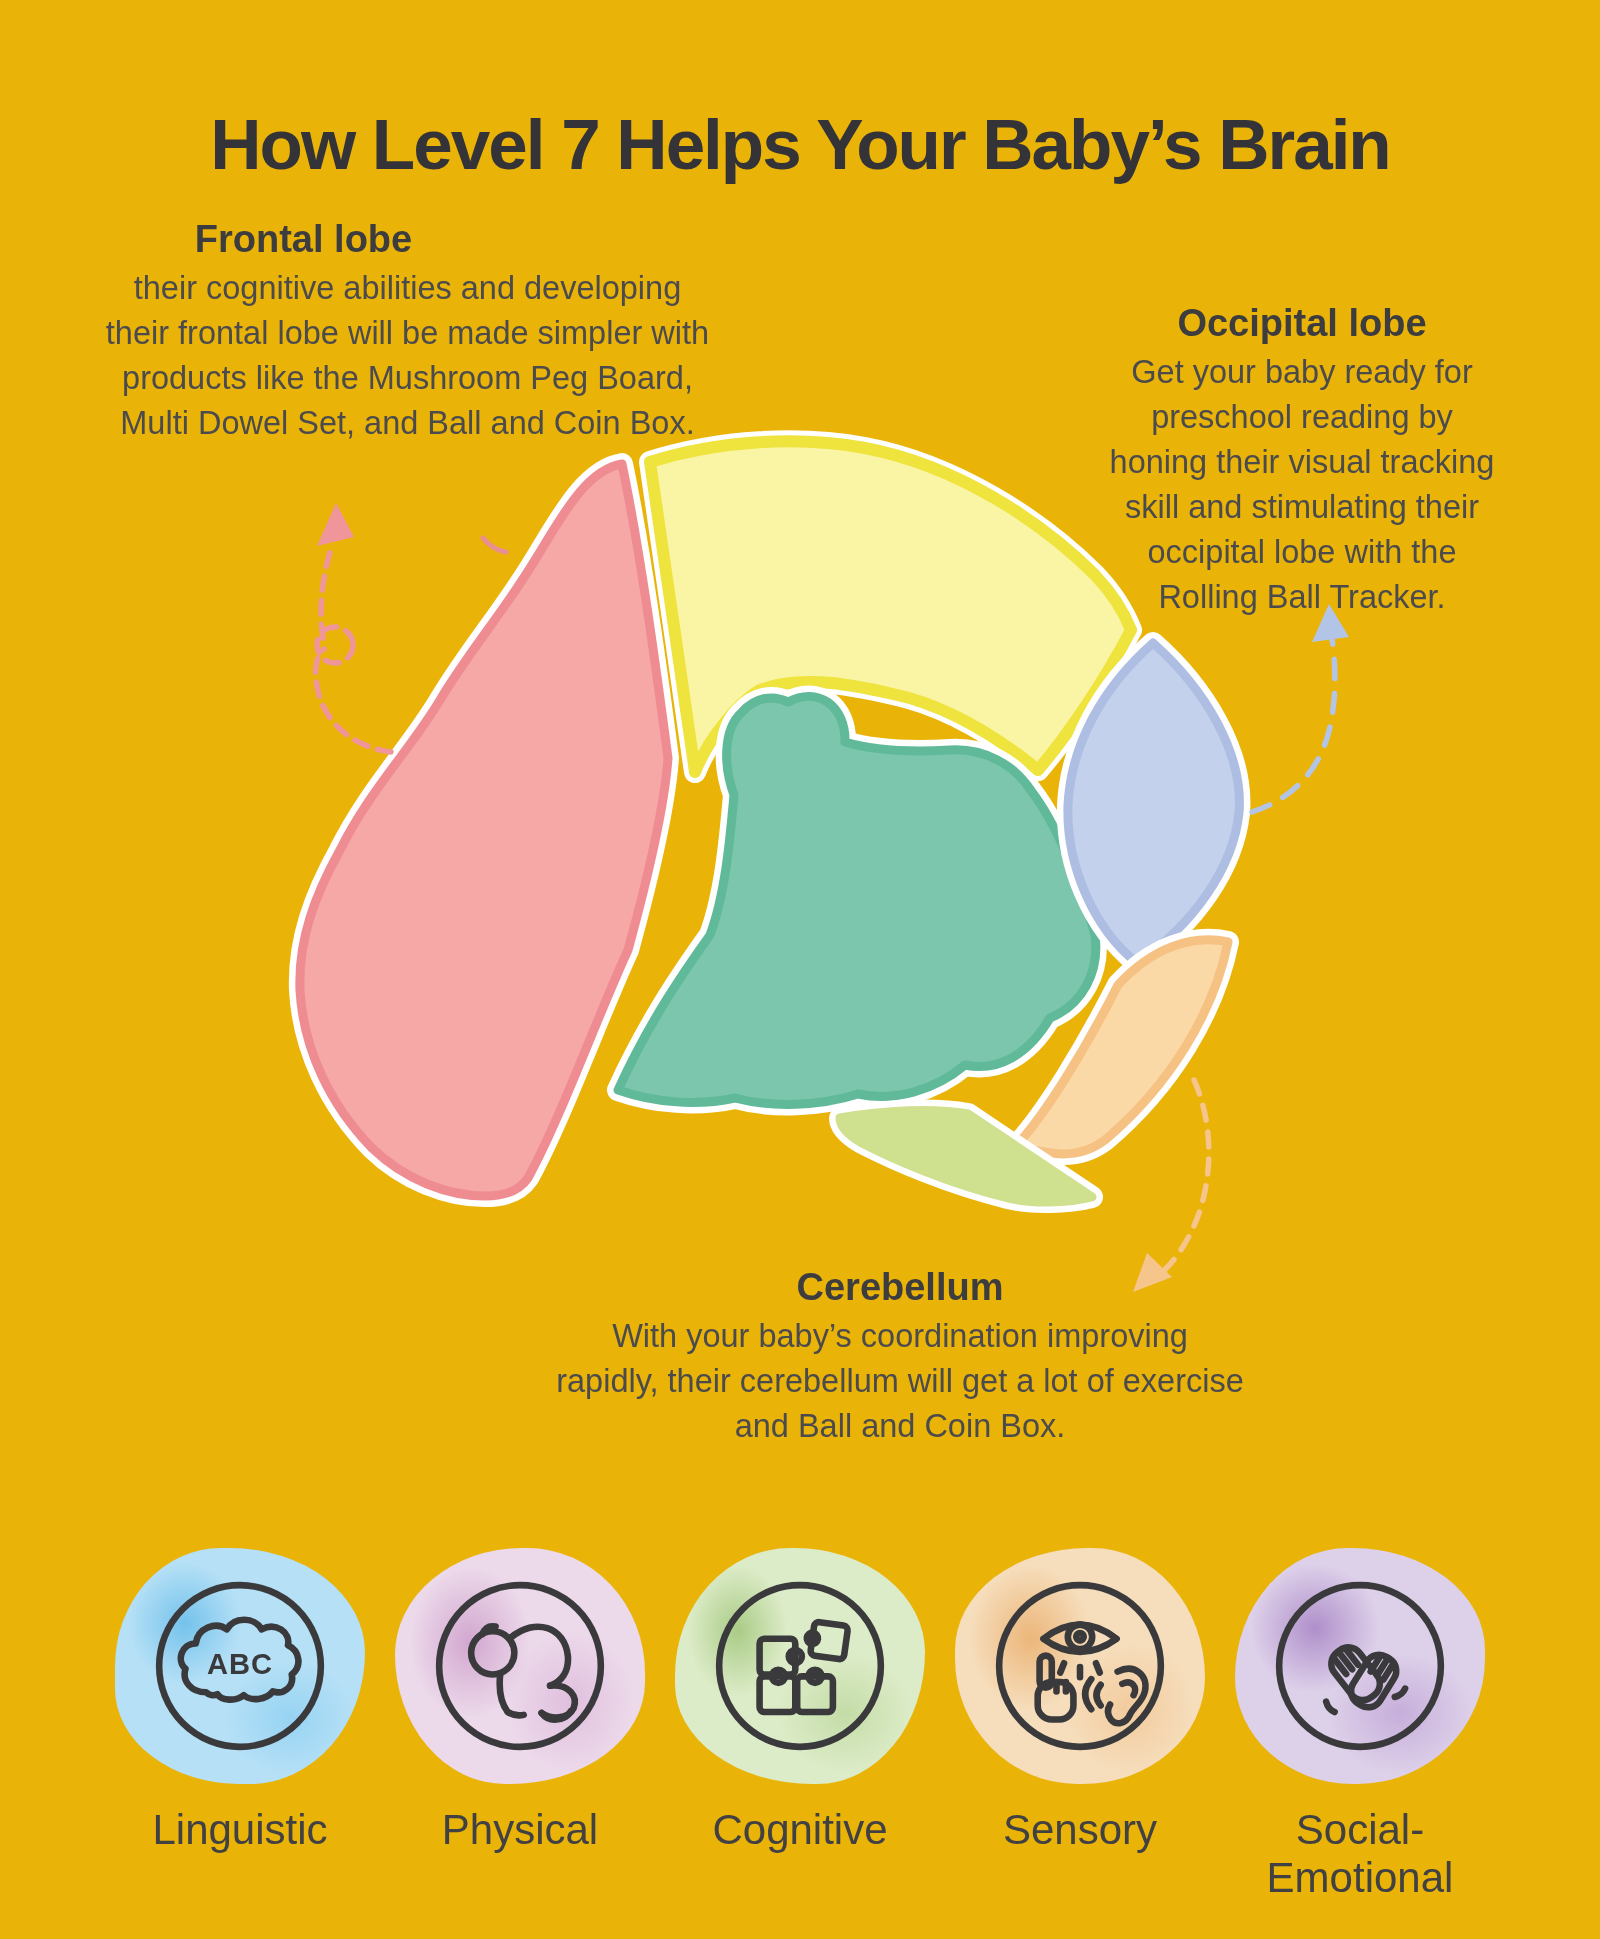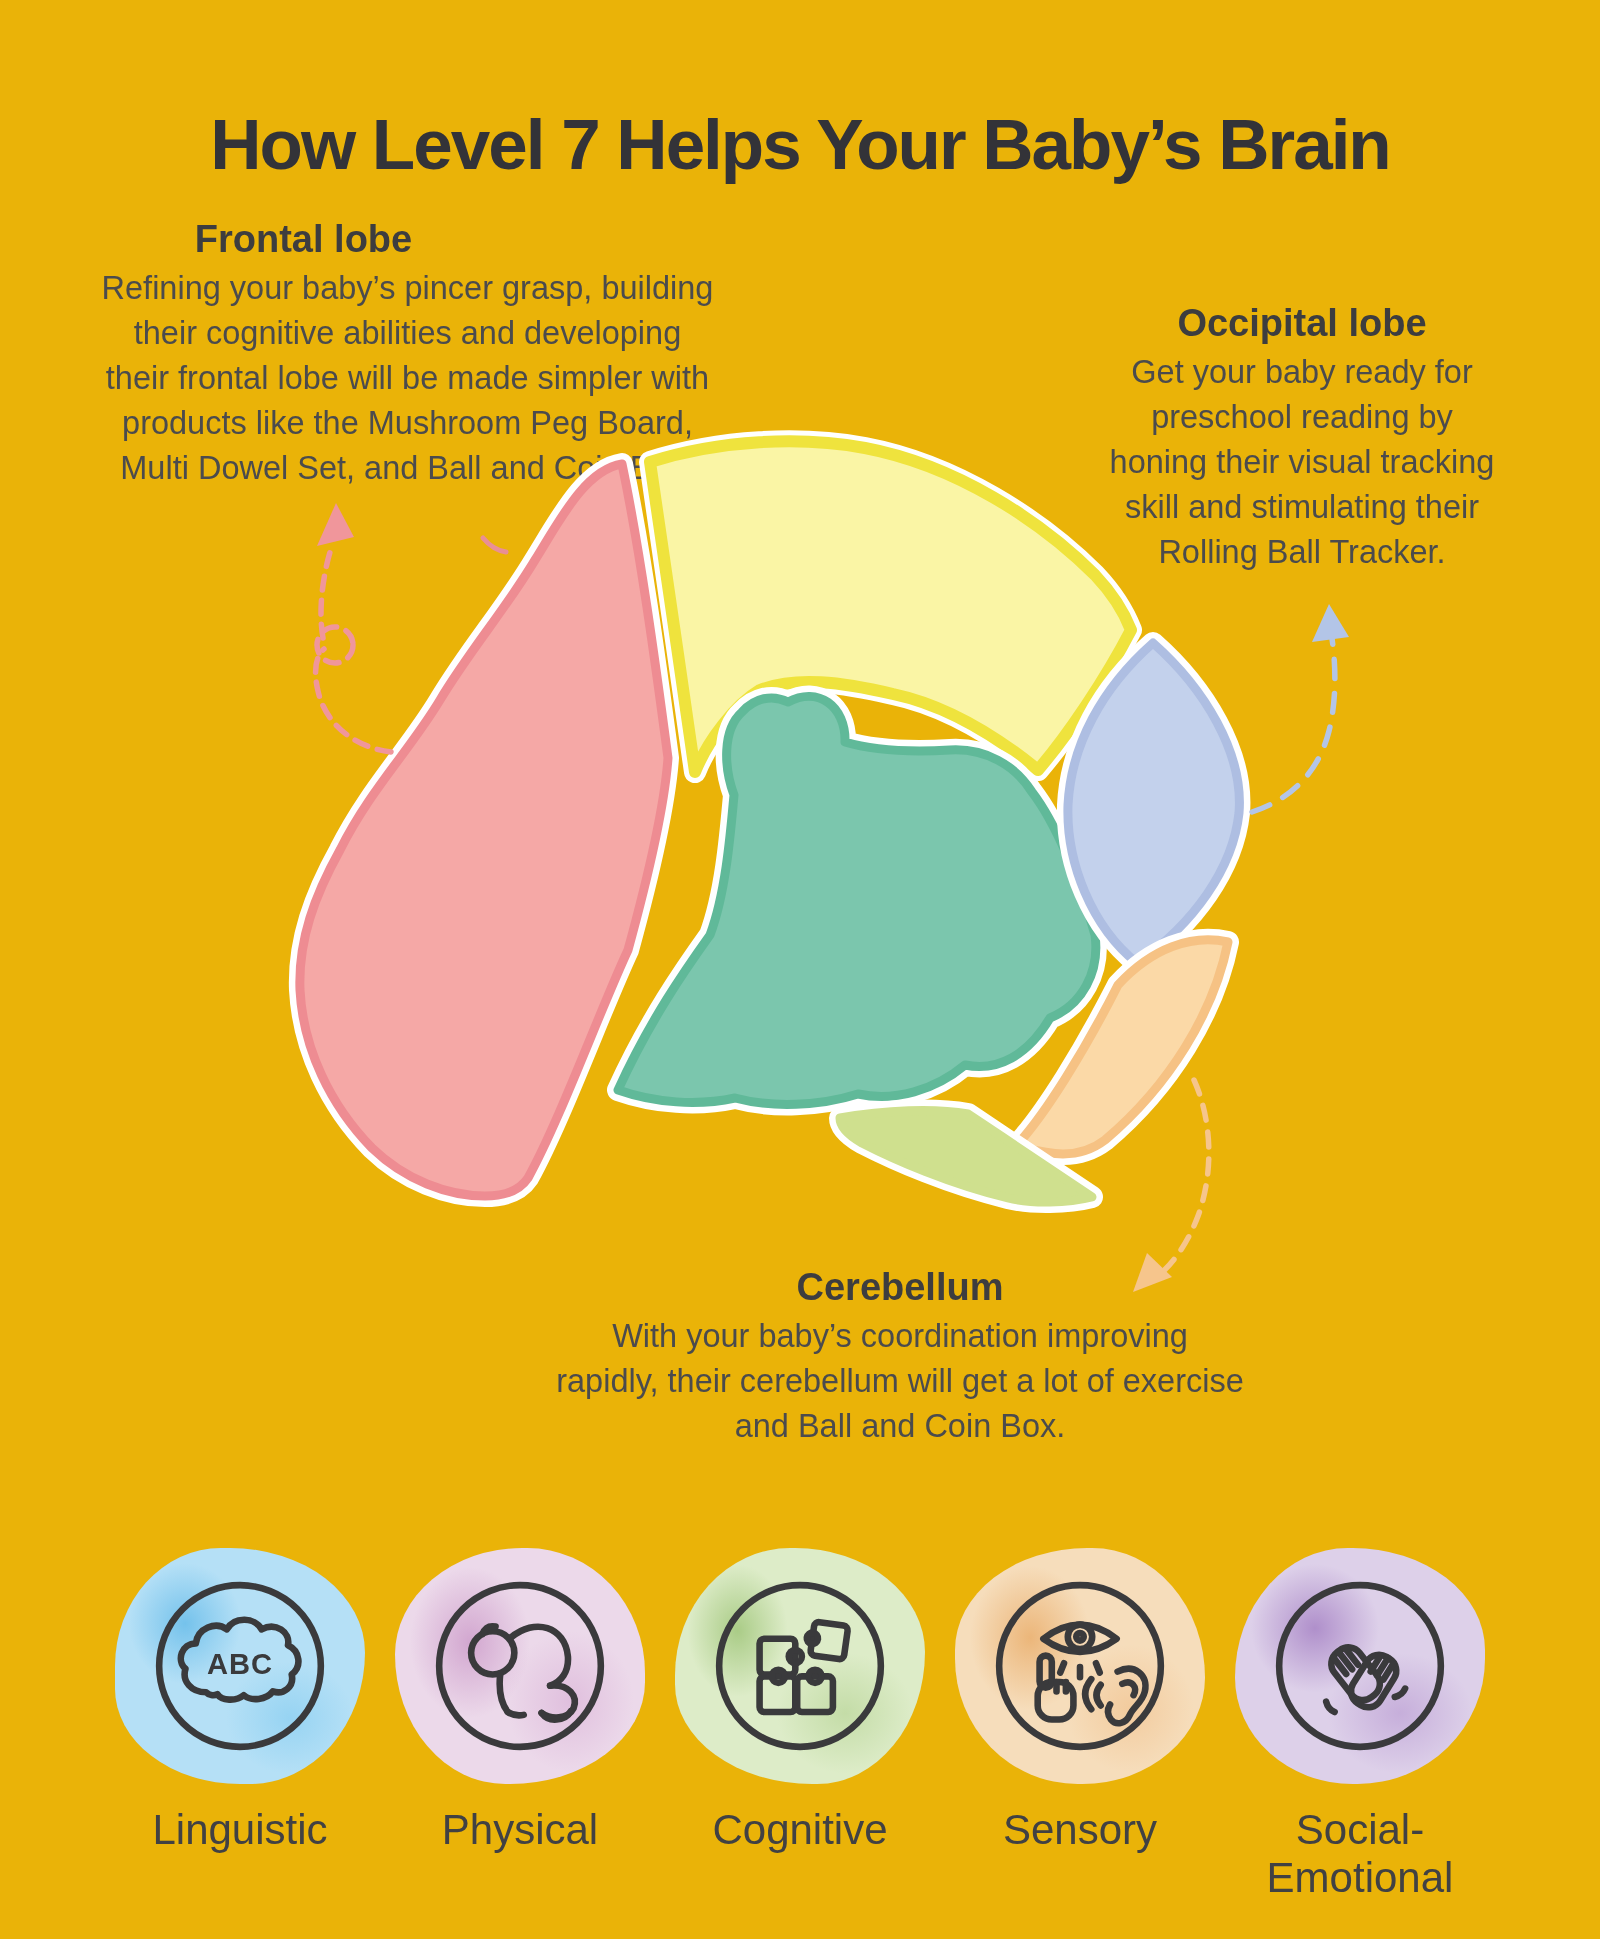--- a/index.html
+++ b/index.html
@@ -90,33 +90,33 @@
 </style>
 </head>
 <body>
 
 <div class="page">
 
   <h1 class="title">How Level 7 Helps Your Baby’s Brain</h1>
 
   <div class="annotation annotation-frontal">
     <h2>Frontal lobe</h2>
-    <div class="line">Refining your baby’s pincer grasp, building</div>
     <div class="line">their cognitive abilities and developing</div>
     <div class="line">their frontal lobe will be made simpler with</div>
     <div class="line">products like the Mushroom Peg Board,</div>
     <div class="line">Multi Dowel Set, and Ball and Coin Box.</div>
   </div>
 
   <div class="annotation annotation-occipital">
     <h2>Occipital lobe</h2>
     <div class="line">Get your baby ready for</div>
     <div class="line">preschool reading by</div>
     <div class="line">honing their visual tracking</div>
     <div class="line">skill and stimulating their</div>
+    <div class="line">occipital lobe with the</div>
     <div class="line">Rolling Ball Tracker.</div>
   </div>
 
   <div class="annotation annotation-cerebellum">
     <h2>Cerebellum</h2>
     <div class="line">With your baby’s coordination improving</div>
     <div class="line">rapidly, their cerebellum will get a lot of exercise</div>
     <div class="line">and Ball and Coin Box.</div>
   </div>
 

